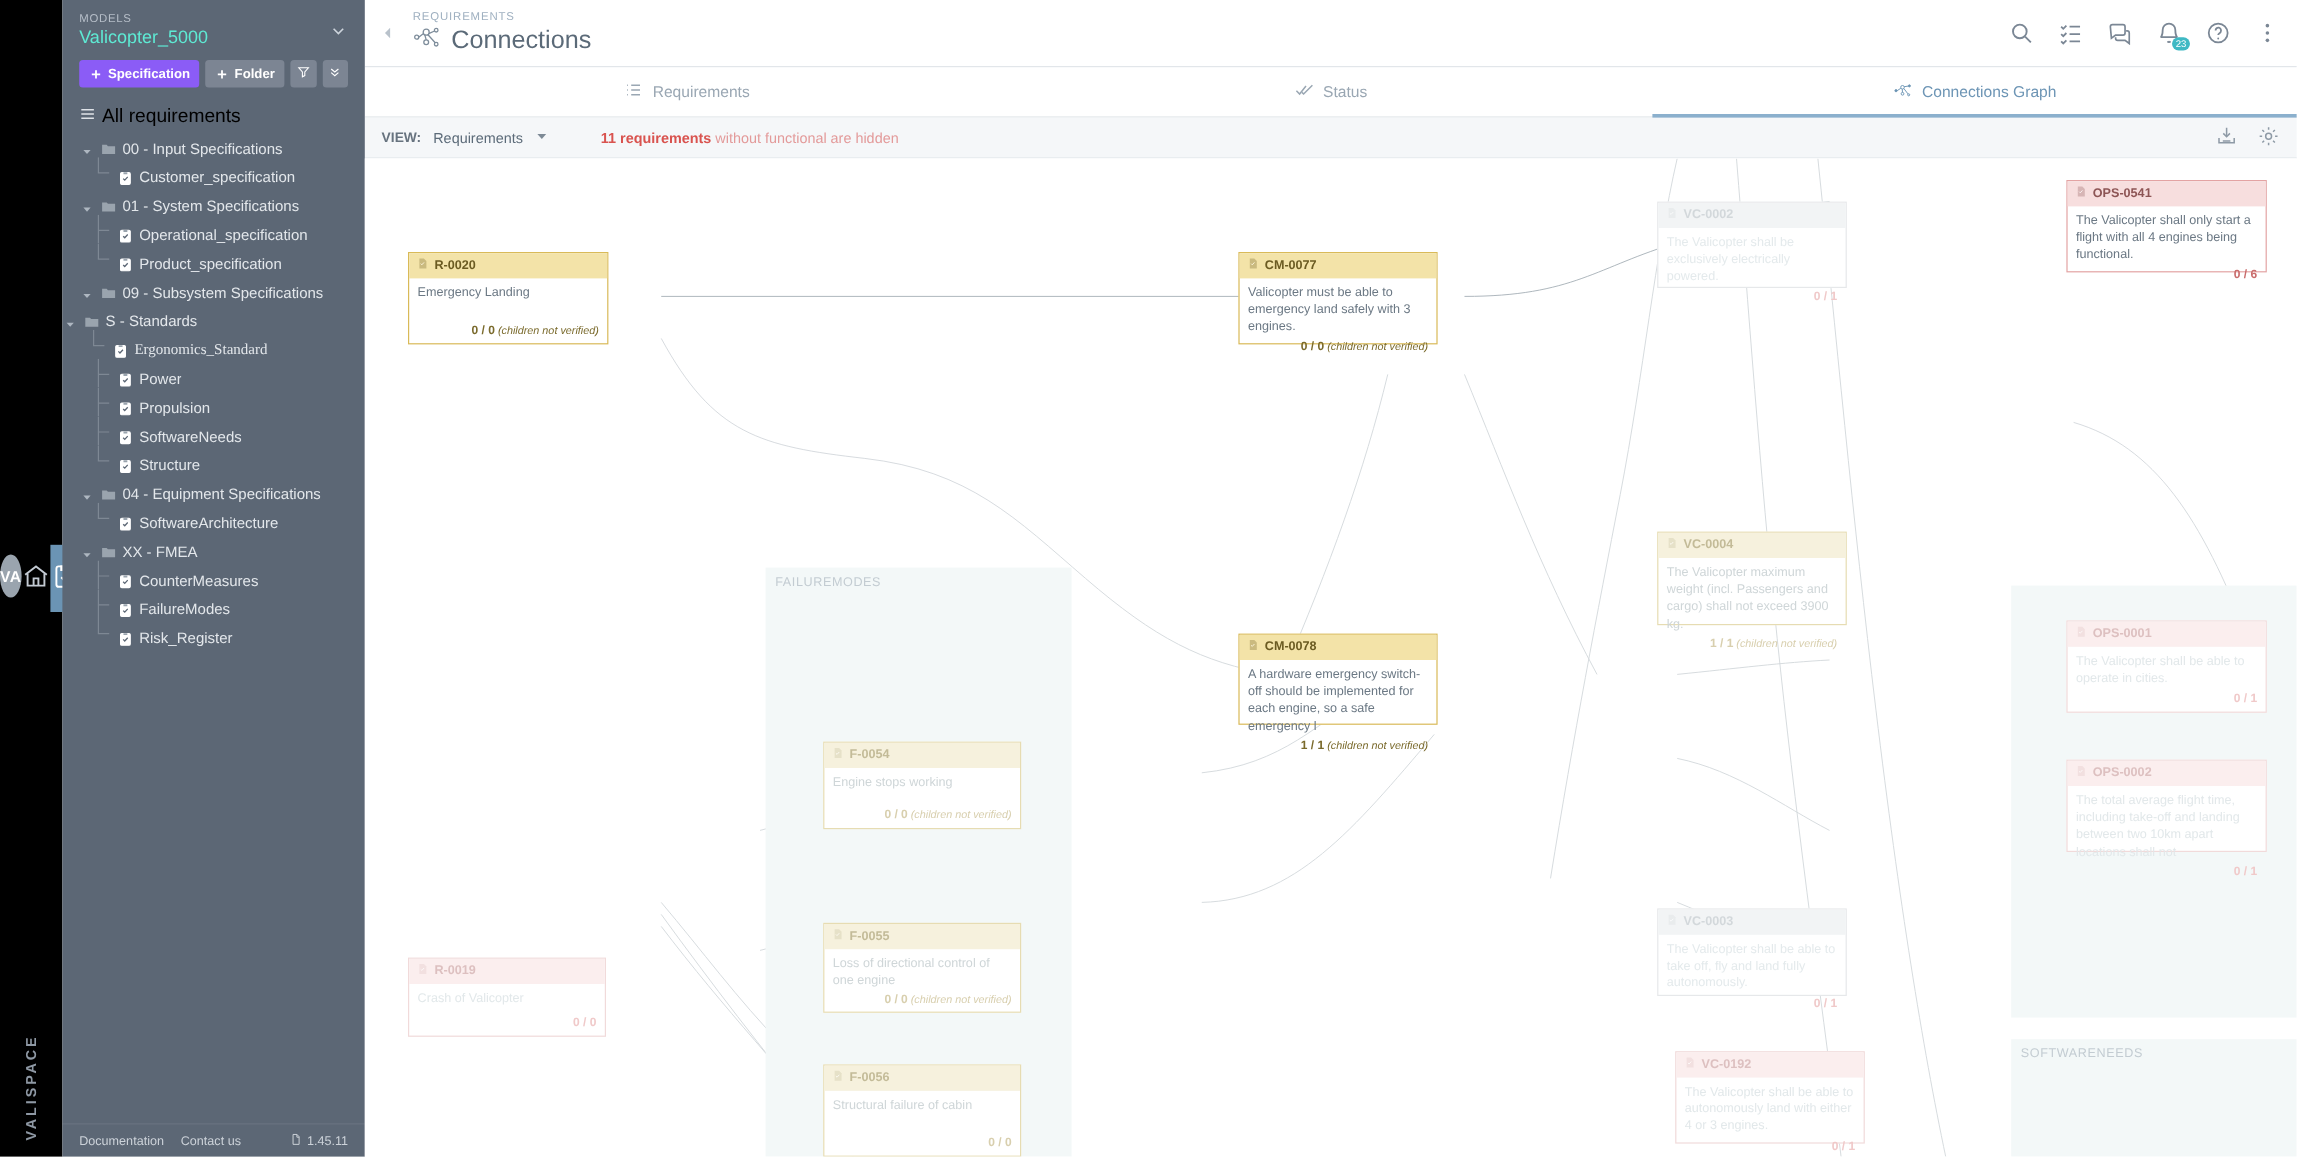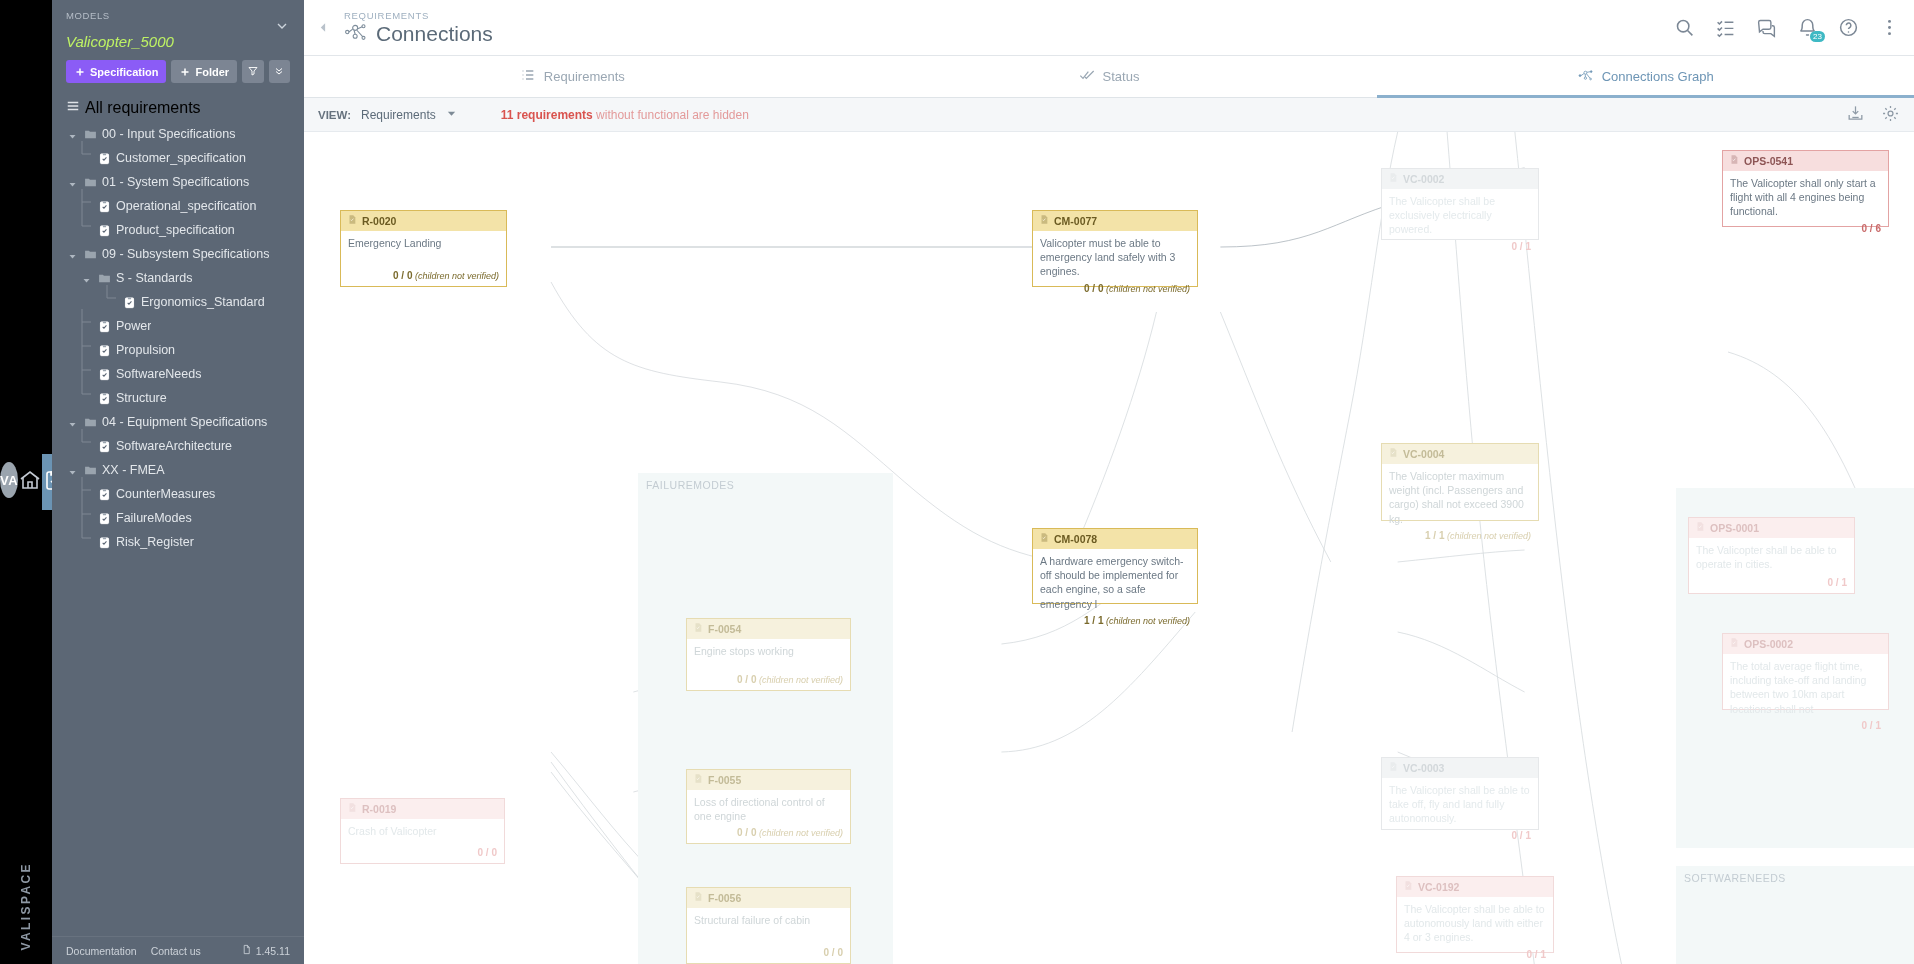--- a/index.html
+++ b/index.html
@@ -42,21 +42,21 @@
 
   
   .sidebar {
     width: 252px; flex: 0 0 252px; background: #5c6775;
     display: flex; flex-direction: column; position: relative;
   }
   .models-hdr { padding: 10px 14px 8px 14px; position: relative; }
   .models-kicker {
     font-size: 9.5px; color: #b6bec8; letter-spacing: .6px; text-transform: uppercase;
   }
-  .models-name { font-size: 15px; color: #bef264; margin-top: 12px; font-style: italic; }
+  .models-name { font-size: 15px; color: #5eead4; margin-top: 2px; }
   .models-caret {
     position: absolute; right: 14px; top: 18px; color: #cdd4dc;
   }
   .models-caret svg { width: 16px; height: 16px; }
 
   .btn-row { display: flex; gap: 5px; padding: 2px 14px 10px 14px; }
   .btn {
     height: 23px; border-radius: 3px; display: flex; align-items: center;
     justify-content: center; gap: 4px; font-size: 11px; color: #ffffff;
     cursor: pointer; padding: 0 8px; white-space: nowrap;
@@ -396,34 +396,34 @@
               <path d="M4 8h16l-8 9z"></path>
             </svg>
           </span>
           <span class="ico folder-ico">
             <svg viewBox="0 0 24 24" fill="currentColor">
               <path d="M2 5h7l2 2h11v12H2z"></path>
             </svg>
           </span>
           <span class="lbl">09 - Subsystem Specifications</span>
         </div>
-        <div class="tree-row" style="padding-left: 28px;">
+        <div class="tree-row" style="">
           <span class="tw">
             <svg viewBox="0 0 24 24" fill="currentColor">
               <path d="M4 8h16l-8 9z"></path>
             </svg>
           </span>
           <span class="ico folder-ico">
             <svg viewBox="0 0 24 24" fill="currentColor">
               <path d="M2 5h7l2 2h11v12H2z"></path>
             </svg>
           </span>
           <span class="lbl">S - Standards</span>
         </div>
-        <div class="tree-row" style="padding-left: 53px;">
+        <div class="tree-row" style="padding-left: 24px; font-family: Liberation Serif, serif;">
           <span class="tw">
             <svg viewBox="0 0 12 24" style="width:12px;height:24px" fill="none" stroke="#7e8894" stroke-width="1">
               <path d="M2 0 V13 H11"></path>
             </svg>
           </span>
           <span class="ico spec-ico">
             <svg viewBox="0 0 24 24" fill="none" stroke="currentColor" stroke-width="1.7">
               <rect x="4.5" y="3.5" width="15" height="18" rx="2" fill="#fff" stroke="#fff"></rect>
               <path d="M9 3h6v3H9z" fill="#9aa4ae" stroke="none"></path>
               <path d="M8.6 12.6l2.4 2.4 4.6-5" stroke="#5c6775" stroke-width="2"></path>
@@ -827,21 +827,21 @@
           <div class="hd">
             <span><svg viewBox="0 0 24 24" fill="currentColor">
                 <path d="M6 2h9l5 5v15H6z" opacity=".55"></path>
                 <path d="M8.6 12.5l2.3 2.3 4.4-4.8" fill="none" stroke="#fff" stroke-width="2"></path>
               </svg></span>
             <span>VC-0004</span>
           </div>
           <div class="bd">The Valicopter maximum weight (incl. Passengers and cargo) shall not exceed 3900 kg.</div>
           <div class="ft"><span class="num">1 / 1</span><span class="it"> (children not verified)</span></div>
         </div>
-        <div class="node red-faint" style="left: 1384px; top: 385px; width: 167px; height: 77px;">
+        <div class="node red-faint" style="left: 1418px; top: 385px; width: 167px; height: 77px;">
           <div class="hd">
             <span><svg viewBox="0 0 24 24" fill="currentColor">
                 <path d="M6 2h9l5 5v15H6z" opacity=".55"></path>
                 <path d="M8.6 12.5l2.3 2.3 4.4-4.8" fill="none" stroke="#fff" stroke-width="2"></path>
               </svg></span>
             <span>OPS-0001</span>
           </div>
           <div class="bd">The Valicopter shall be able to operate in cities.</div>
           <div class="ft"><span class="num">0 / 1</span></div>
         </div>

